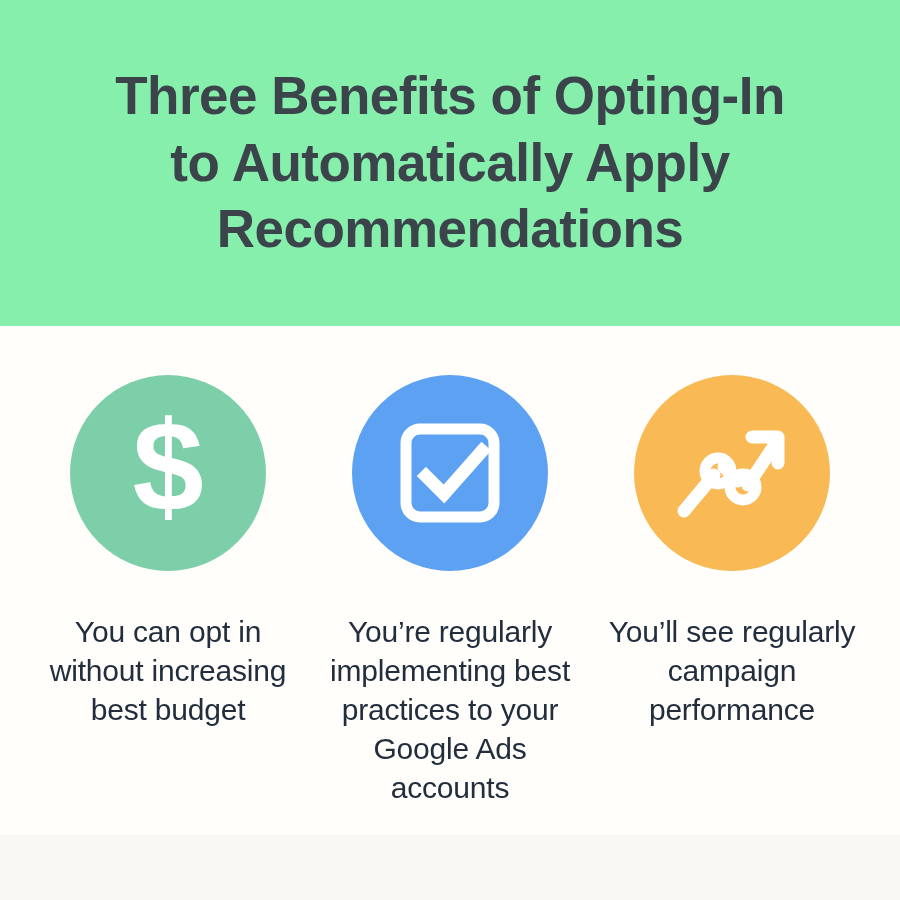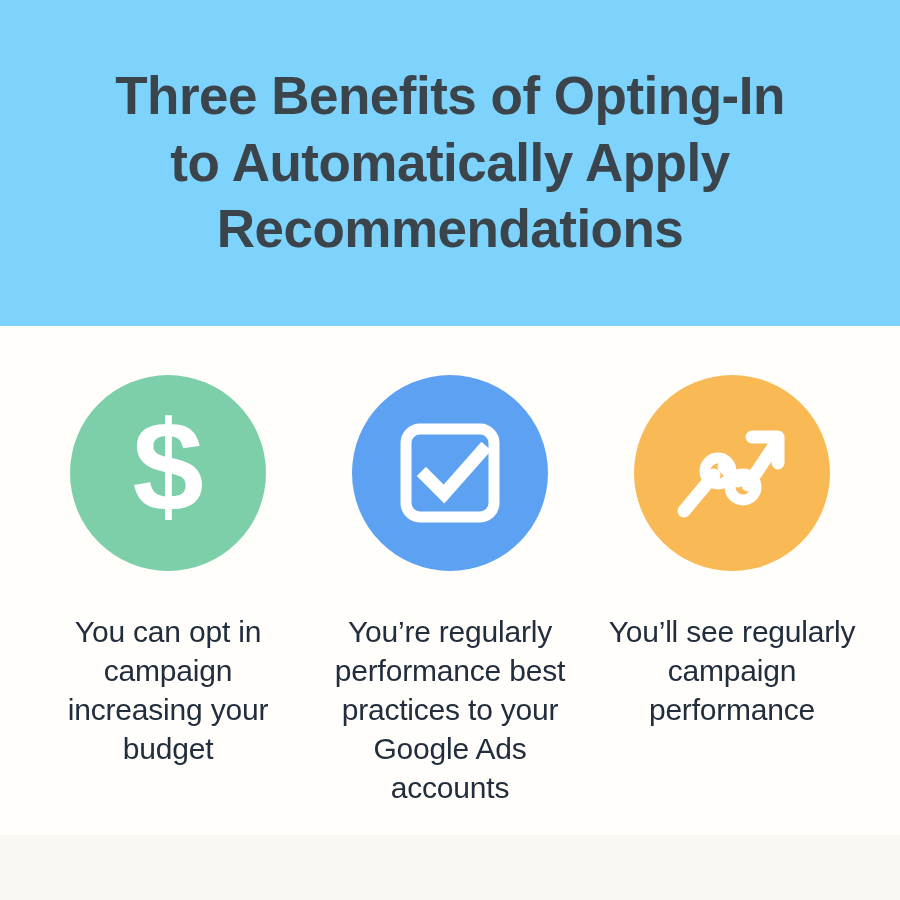--- a/index.html
+++ b/index.html
@@ -94,48 +94,48 @@
   .footer-band {
     height: 65px;
     background: #F9F8F2;
   }
 </style>
 </head>
 <body>
 
 <div class="infographic">
 
-  <div class="header-band" style="background: #7dd3fc;">
+  <div class="header-band" style="background: #86efac;">
     <h1 class="headline" style="color: rgb(59, 67, 75);">Three Benefits of Opting-In to Automatically Apply Recommendations</h1>
   </div>
 
   <div class="body-band" style="background: rgb(255, 254, 251);">
     <div class="benefits-row">
 
       <div class="benefit-col">
         <div class="icon-circle" style="background:#7DCFAA;">
           <span>
             <svg width="120" height="120" viewBox="0 0 120 120" aria-hidden="true">
               <text x="60" y="97" text-anchor="middle" font-family="'Liberation Sans', sans-serif" font-size="128" font-weight="700" fill="#FFFFFF">$</text>
             </svg>
           </span>
         </div>
-        <p class="benefit-caption" style="color: rgb(34, 46, 61);">You can opt in campaign increasing your budget</p>
+        <p class="benefit-caption" style="color: rgb(34, 46, 61);">You can opt in without increasing best budget</p>
       </div>
 
       <div class="benefit-col">
         <div class="icon-circle" style="background:#5DA2F2;">
           <span>
             <svg width="112" height="112" viewBox="0 0 112 112" aria-hidden="true">
               <rect x="12" y="12" width="88" height="88" rx="14" ry="14" fill="none" stroke="#FFFFFF" stroke-width="11"></rect>
               <path d="M32 59 L50 77 L88 34" fill="none" stroke="#FFFFFF" stroke-width="13" stroke-linecap="square" stroke-linejoin="miter"></path>
             </svg>
           </span>
         </div>
-        <p class="benefit-caption" style="color: rgb(34, 46, 61);">You’re regularly performance best practices to your Google Ads accounts</p>
+        <p class="benefit-caption" style="color: rgb(34, 46, 61);">You’re regularly implementing best practices to your Google Ads accounts</p>
       </div>
 
       <div class="benefit-col">
         <div class="icon-circle" style="background:#F9B955;">
           <span>
             <svg width="124" height="112" viewBox="0 0 124 112" aria-hidden="true">
               <g fill="none" stroke="#FFFFFF" stroke-width="13" stroke-linecap="round" stroke-linejoin="round">
                 <path d="M14 94 L44 58"></path>
                 <path d="M54 50 L68 64"></path>
                 <path d="M78 68 L106 26"></path>

